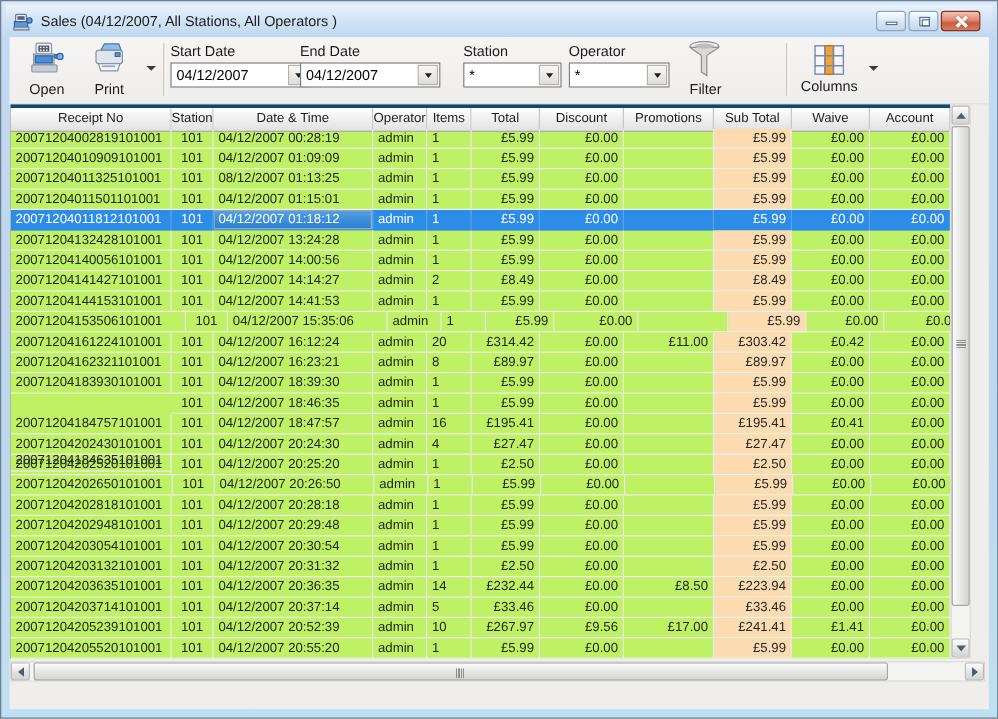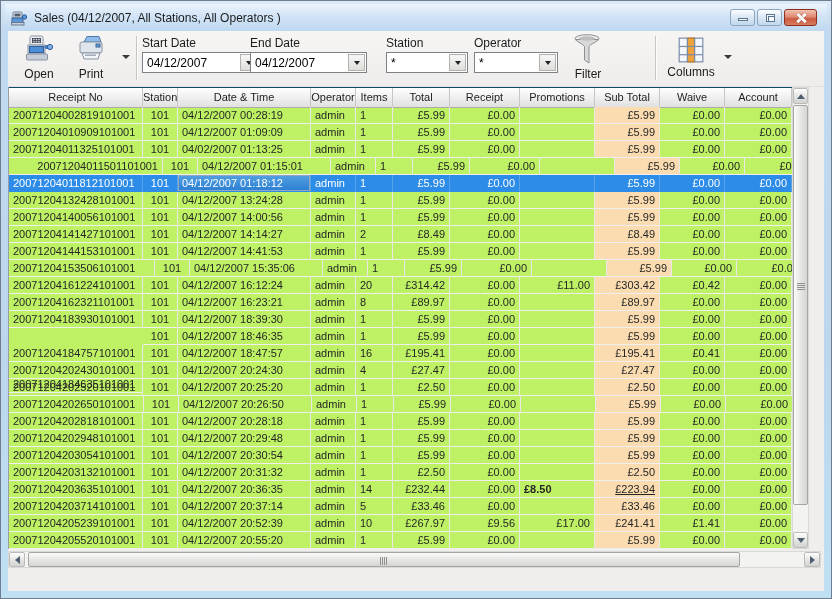--- a/index.html
+++ b/index.html
@@ -50,21 +50,21 @@
   .combo { height:21px; background:#FFFFFF; border:1px solid #7E8186; display:flex; align-items:center; position:relative; }
   .combo .cvalue { flex:1; padding-left:4px; font-size:12px; color:#000; overflow:hidden; white-space:nowrap; }
   .combo .cbtn { width:17px; height:17px; margin-right:1px; flex:none; background:linear-gradient(#F7F7F7,#DFDDDA);
     border:1px solid #B5B2AE; display:flex; align-items:center; justify-content:center; }
   .combo .cbtn::after { content:""; width:0; height:0; border-left:3.5px solid transparent;
     border-right:3.5px solid transparent; border-top:4px solid #222; }
 
   
   .table-wrap { position:relative; flex:none; height:462px; width:801px; margin-left:0; display:flex; }
   .tleft { width:784px; border-left:1px solid #9A9DA4; }
-  .thead { display:flex; height:20px; border-top:1px solid #0c4a6e; }
+  .thead { display:flex; height:20px; border-top:3px solid #0c4a6e; }
   .hcell { height:20px; flex:none; background:linear-gradient(#FFFFFF, #F1F1F1 45%, #E1E1E1);
     border-right:1px solid #C6C6C6; border-bottom:1px solid #ABABAB;
     font-size:11px; color:#1E1E1E; text-align:center; line-height:19px; overflow:hidden; white-space:nowrap; cursor:default; }
   .tbody { background:#bef264; height:442px; overflow:hidden; }
   .trow { display:flex; height:17px; }
   .tcell { height:17px; flex:none; font-size:11px; line-height:16px; color:#262626;
     border-right:1px solid #E8E8E8; border-bottom:1px solid #EFEFEF;
     padding:0 4px; overflow:hidden; white-space:nowrap; cursor:default; }
   .tcell.subtotal { background:var(--subtotal-bg); }
   .trow.selected .tcell { background:var(--sel-bg); color:#FFFFFF; border-right-color:#58A2EA; border-bottom-color:var(--sel-bg); }
@@ -224,21 +224,21 @@
 
     <div class="table-wrap">
       <div class="tleft">
         <div class="thead">
             <div class="hcell" style="width: 134px;">Receipt No</div>
             <div class="hcell" style="width: 35px;">Station</div>
             <div class="hcell" style="width: 133px;">Date &amp; Time</div>
             <div class="hcell" style="width: 45px;">Operator</div>
             <div class="hcell" style="width: 37px;">Items</div>
             <div class="hcell" style="width: 57px;">Total</div>
-            <div class="hcell" style="width: 70px;">Receipt</div>
+            <div class="hcell" style="width: 70px;">Discount</div>
             <div class="hcell" style="width: 75px;">Promotions</div>
             <div class="hcell" style="width: 65px;">Sub Total</div>
             <div class="hcell" style="width: 65px;">Waive</div>
             <div class="hcell" style="width: 67px;">Account</div>
           </div>
         <div class="tbody">
             <div class="trow">
               <div class="tcell" style="width: 134px; text-align: left;">20071204002819101001</div>
               <div class="tcell" style="width: 35px; text-align: center;">101</div>
               <div class="tcell" style="width: 133px; text-align: left;">04/12/2007 00:28:19</div>
@@ -260,32 +260,32 @@
               <div class="tcell" style="width: 57px; text-align: right;">£5.99</div>
               <div class="tcell" style="width: 70px; text-align: right;">£0.00</div>
               <div class="tcell" style="width: 75px; text-align: right;"></div>
               <div class="tcell subtotal" style="width: 65px; text-align: right;">£5.99</div>
               <div class="tcell" style="width: 65px; text-align: right;">£0.00</div>
               <div class="tcell" style="width: 67px; text-align: right;">£0.00</div>
             </div>
             <div class="trow">
               <div class="tcell" style="width: 134px; text-align: left;">20071204011325101001</div>
               <div class="tcell" style="width: 35px; text-align: center;">101</div>
-              <div class="tcell" style="width: 133px; text-align: left;">04/02/2007 01:13:25</div>
-              <div class="tcell" style="width: 45px; text-align: left;">admin</div>
-              <div class="tcell" style="width: 37px; text-align: left;">1</div>
-              <div class="tcell" style="width: 57px; text-align: right;">£5.99</div>
-              <div class="tcell" style="width: 70px; text-align: right;">£0.00</div>
-              <div class="tcell" style="width: 75px; text-align: right;"></div>
-              <div class="tcell subtotal" style="width: 65px; text-align: right;">£5.99</div>
-              <div class="tcell" style="width: 65px; text-align: right;">£0.00</div>
-              <div class="tcell" style="width: 67px; text-align: right;">£0.00</div>
-            </div>
-            <div class="trow">
-              <div class="tcell" style="width: 154px; text-align: right;">20071204011501101001</div>
+              <div class="tcell" style="width: 133px; text-align: left;">08/12/2007 01:13:25</div>
+              <div class="tcell" style="width: 45px; text-align: left;">admin</div>
+              <div class="tcell" style="width: 37px; text-align: left;">1</div>
+              <div class="tcell" style="width: 57px; text-align: right;">£5.99</div>
+              <div class="tcell" style="width: 70px; text-align: right;">£0.00</div>
+              <div class="tcell" style="width: 75px; text-align: right;"></div>
+              <div class="tcell subtotal" style="width: 65px; text-align: right;">£5.99</div>
+              <div class="tcell" style="width: 65px; text-align: right;">£0.00</div>
+              <div class="tcell" style="width: 67px; text-align: right;">£0.00</div>
+            </div>
+            <div class="trow">
+              <div class="tcell" style="width: 134px; text-align: left;">20071204011501101001</div>
               <div class="tcell" style="width: 35px; text-align: center;">101</div>
               <div class="tcell" style="width: 133px; text-align: left;">04/12/2007 01:15:01</div>
               <div class="tcell" style="width: 45px; text-align: left;">admin</div>
               <div class="tcell" style="width: 37px; text-align: left;">1</div>
               <div class="tcell" style="width: 57px; text-align: right;">£5.99</div>
               <div class="tcell" style="width: 70px; text-align: right;">£0.00</div>
               <div class="tcell" style="width: 75px; text-align: right;"></div>
               <div class="tcell subtotal" style="width: 65px; text-align: right;">£5.99</div>
               <div class="tcell" style="width: 65px; text-align: right;">£0.00</div>
               <div class="tcell" style="width: 67px; text-align: right;">£0.00</div>
@@ -525,22 +525,22 @@
               <div class="tcell" style="width: 67px; text-align: right;">£0.00</div>
             </div>
             <div class="trow">
               <div class="tcell" style="width: 134px; text-align: left;">20071204203635101001</div>
               <div class="tcell" style="width: 35px; text-align: center;">101</div>
               <div class="tcell" style="width: 133px; text-align: left;">04/12/2007 20:36:35</div>
               <div class="tcell" style="width: 45px; text-align: left;">admin</div>
               <div class="tcell" style="width: 37px; text-align: left;">14</div>
               <div class="tcell" style="width: 57px; text-align: right;">£232.44</div>
               <div class="tcell" style="width: 70px; text-align: right;">£0.00</div>
-              <div class="tcell" style="width: 75px;  font-weight: bold;">£8.50</div>
-              <div class="tcell subtotal" style="width: 65px; text-align: right; text-decoration: underline;">£223.94</div>
+              <div class="tcell" style="width: 75px; text-align: right;">£8.50</div>
+              <div class="tcell subtotal" style="width: 65px; text-align: right;">£223.94</div>
               <div class="tcell" style="width: 65px; text-align: right;">£0.00</div>
               <div class="tcell" style="width: 67px; text-align: right;">£0.00</div>
             </div>
             <div class="trow">
               <div class="tcell" style="width: 134px; text-align: left;">20071204203714101001</div>
               <div class="tcell" style="width: 35px; text-align: center;">101</div>
               <div class="tcell" style="width: 133px; text-align: left;">04/12/2007 20:37:14</div>
               <div class="tcell" style="width: 45px; text-align: left;">admin</div>
               <div class="tcell" style="width: 37px; text-align: left;">5</div>
               <div class="tcell" style="width: 57px; text-align: right;">£33.46</div>

